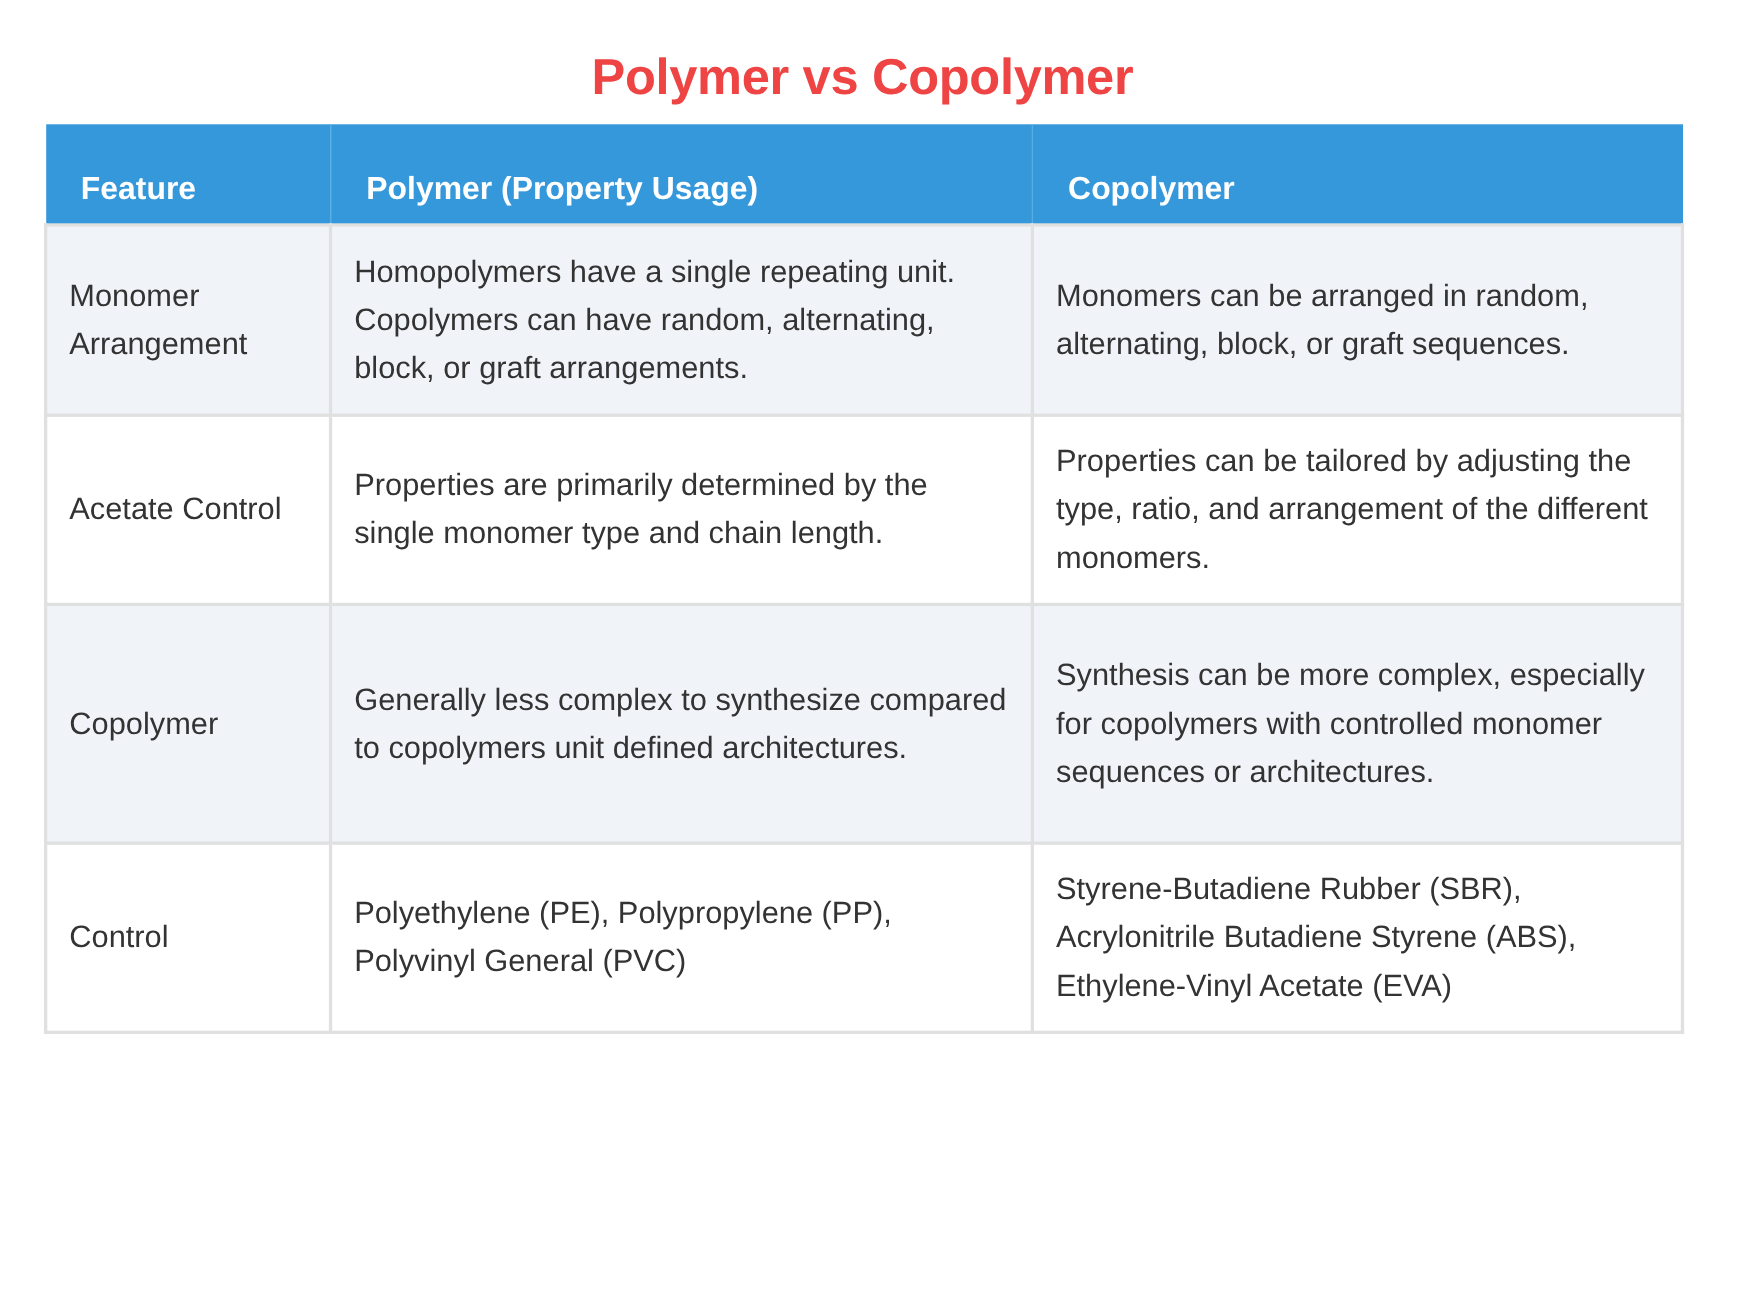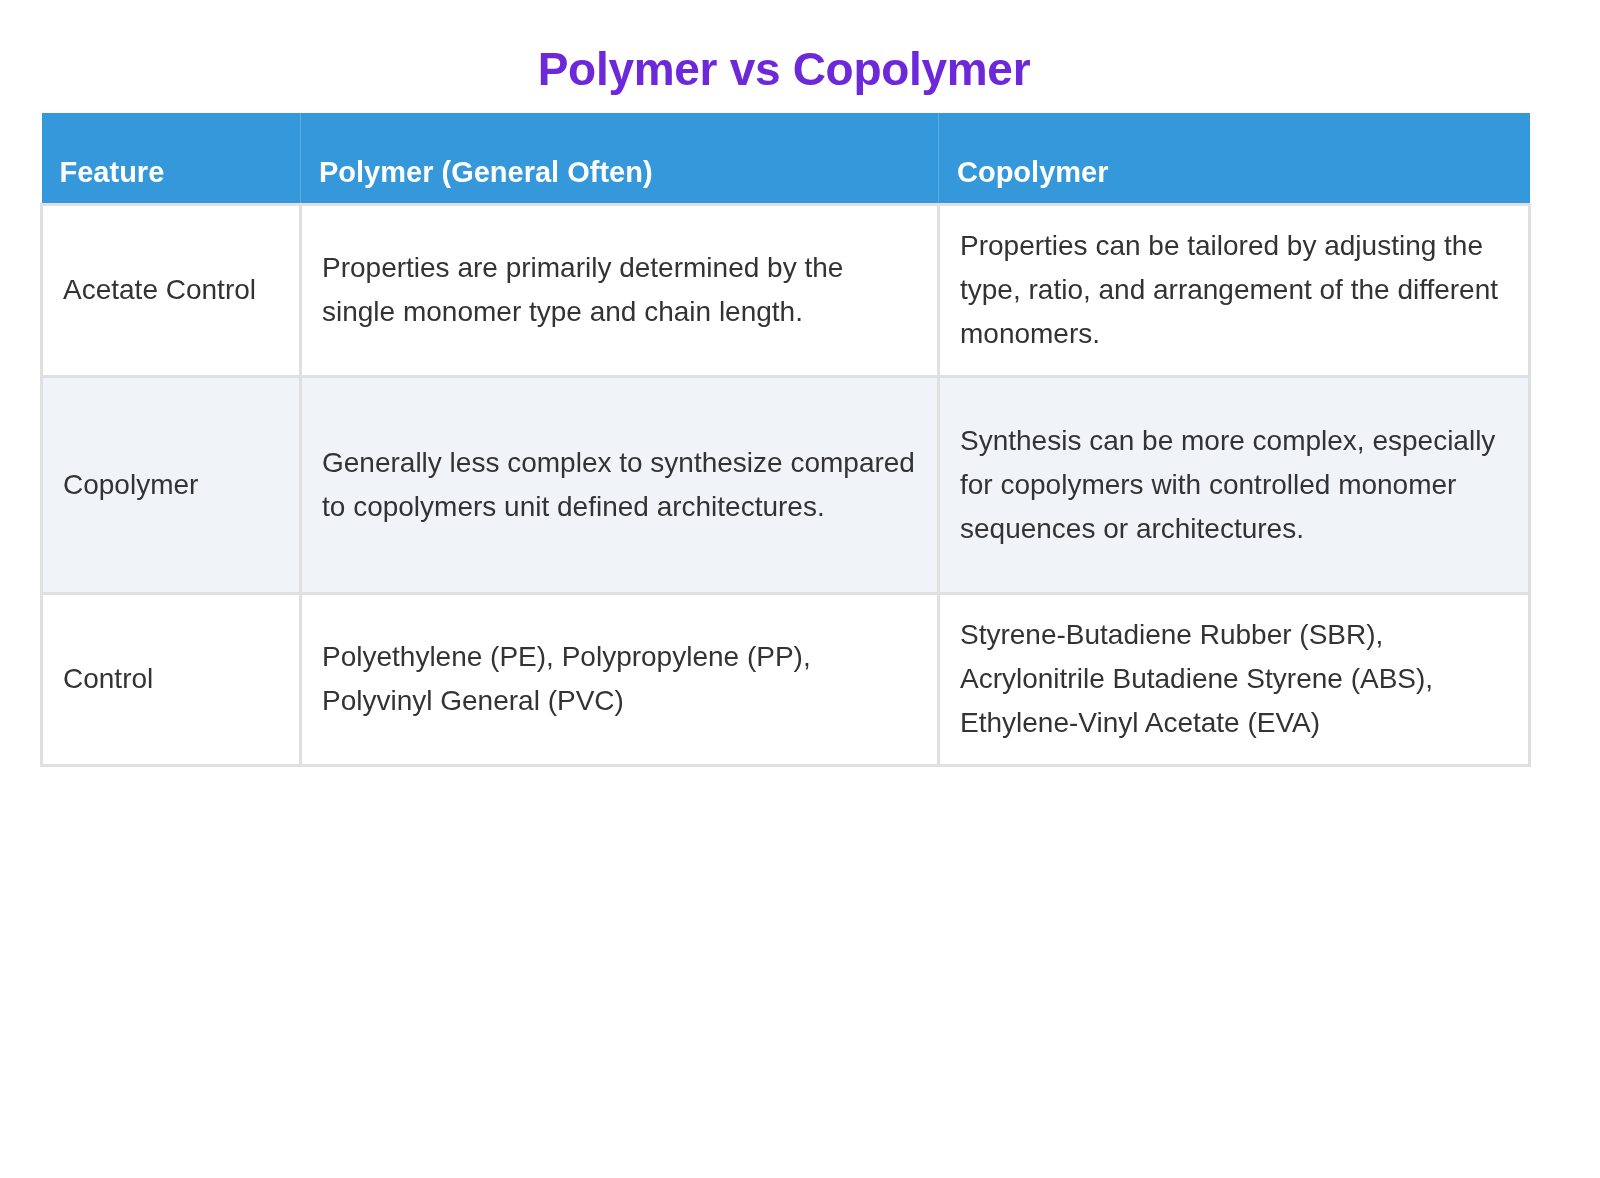--- a/index.html
+++ b/index.html
@@ -1,32 +1,32 @@
 <!DOCTYPE html>
 <html><head>
   <meta charset="utf-8">
   <style>
     html, body { margin: 0; padding: 0; background: #ffffff; }
     body { width: 1600px; height: 1178px; position: relative; font-family: "Liberation Sans", sans-serif; }
     .title {
       position: absolute; left: 0; top: 42px; width: 1568px; text-align: center;
       font-family: "Liberation Sans", sans-serif; font-weight: bold; font-size: 46px;
-      color: #6d28d9; letter-spacing: -0.3px;
+      color: #ef4444; letter-spacing: -0.3px;
     }
     table.cmp {
       position: absolute; left: 40px; top: 113px; width: 1488px;
       border-collapse: collapse; table-layout: fixed;
     }
     table.cmp col.c1 { width: 259px; }
     table.cmp col.c2 { width: 638px; }
     table.cmp col.c3 { width: 591px; }
     table.cmp th {
       background: #3598db; color: #ffffff; text-align: left;
       font-size: 29px; font-weight: bold; height: 91px; box-sizing: border-box;
-      padding: 30px 22px 0 18px; vertical-align: middle;
+      padding: 30px 22px 0 32px; vertical-align: middle;
       border-right: 1px solid #5aaee6;
     }
     table.cmp th:last-child { border-right: none; }
     table.cmp td {
       font-size: 28px; line-height: 44px; color: #333333;
       padding: 0 20px; vertical-align: middle;
       border: 3px solid #e0e0e0; box-sizing: border-box;
     }
     table.cmp tr.even td { background: #f0f4f9; }
     table.cmp tr.odd td { background: #ffffff; }
@@ -43,25 +43,30 @@
 
 <table class="cmp">
   <colgroup>
     <col class="c1">
       <col class="c2">
       <col class="c3">
   </colgroup>
   <thead>
     <tr>
       <th>Feature</th>
-      <th>Polymer (General Often)</th>
+      <th>Polymer (Property Usage)</th>
       <th>Copolymer</th>
     </tr>
   </thead>
   <tbody>
+    <tr class="even r1">
+      <td>Monomer Arrangement</td>
+      <td>Homopolymers have a single repeating unit. Copolymers can have random, alternating, block, or graft arrangements.</td>
+      <td>Monomers can be arranged in random, alternating, block, or graft sequences.</td>
+    </tr>
     <tr class="odd r2">
       <td>Acetate Control</td>
       <td>Properties are primarily determined by the single monomer type and chain length.</td>
       <td>Properties can be tailored by adjusting the type, ratio, and arrangement of the different monomers.</td>
     </tr>
     <tr class="even r3">
       <td>Copolymer</td>
       <td>Generally less complex to synthesize compared to copolymers unit defined architectures.</td>
       <td>Synthesis can be more complex, especially for copolymers with controlled monomer sequences or architectures.</td>
     </tr>

